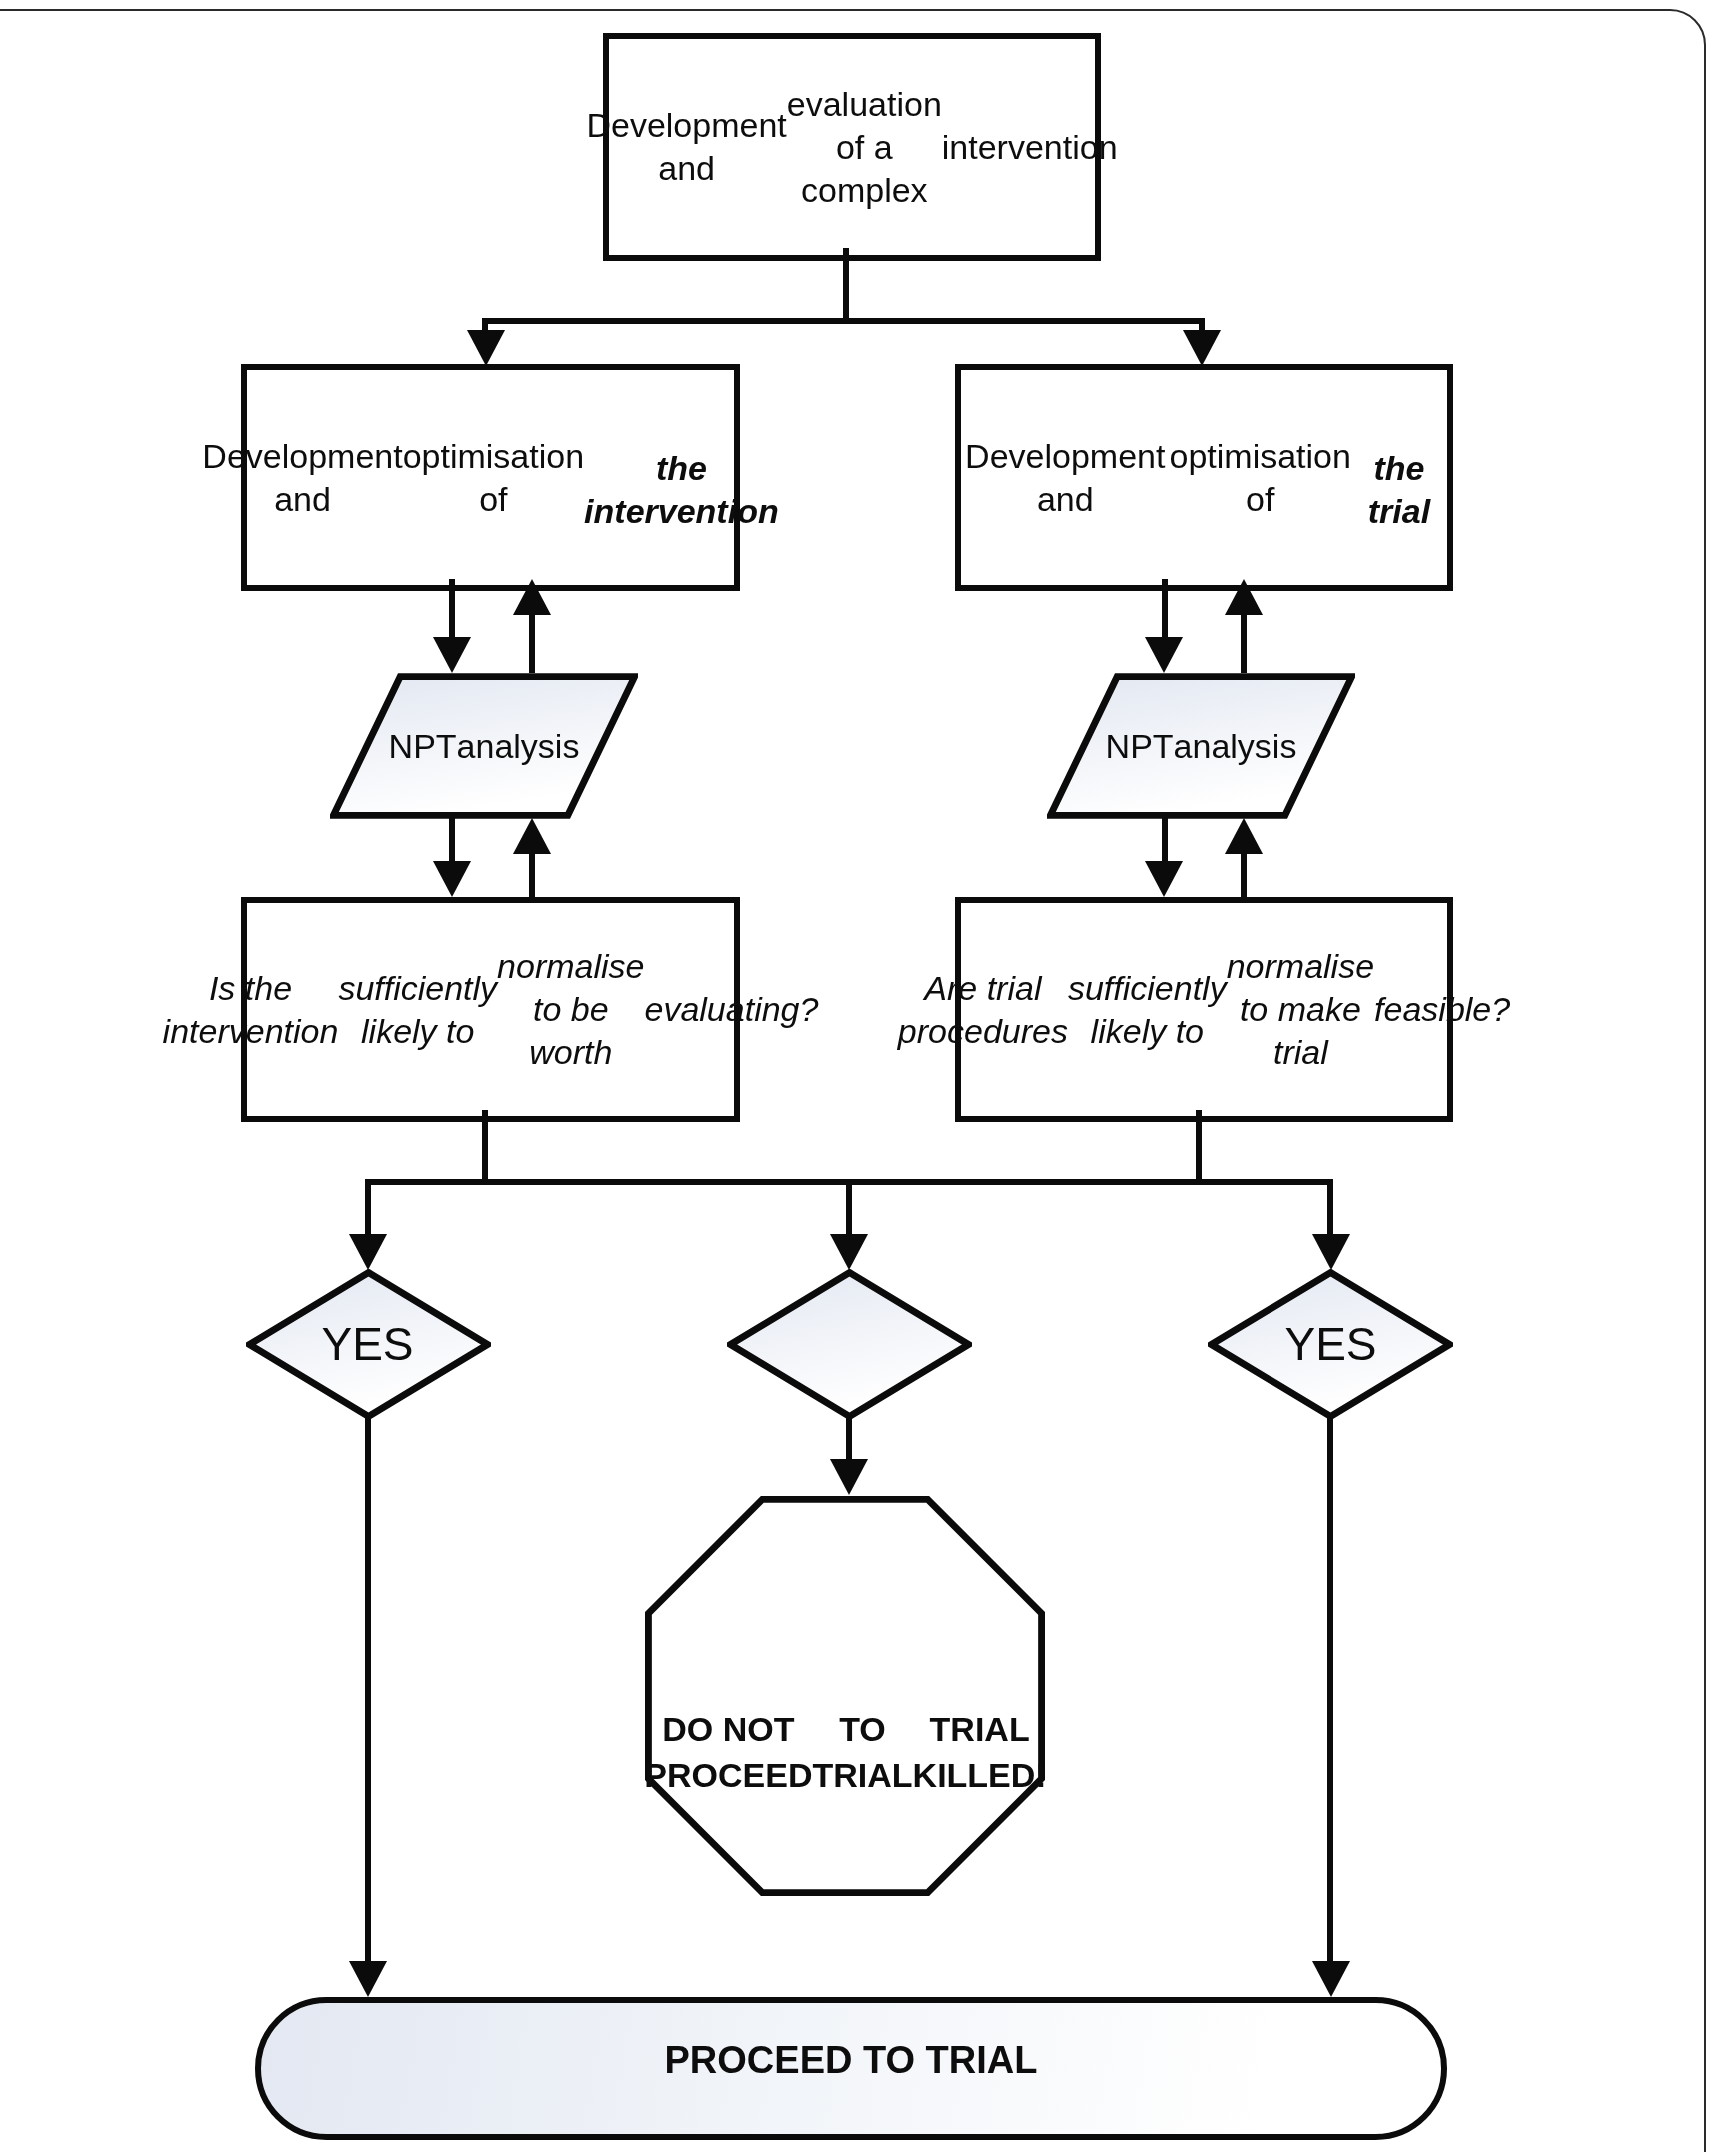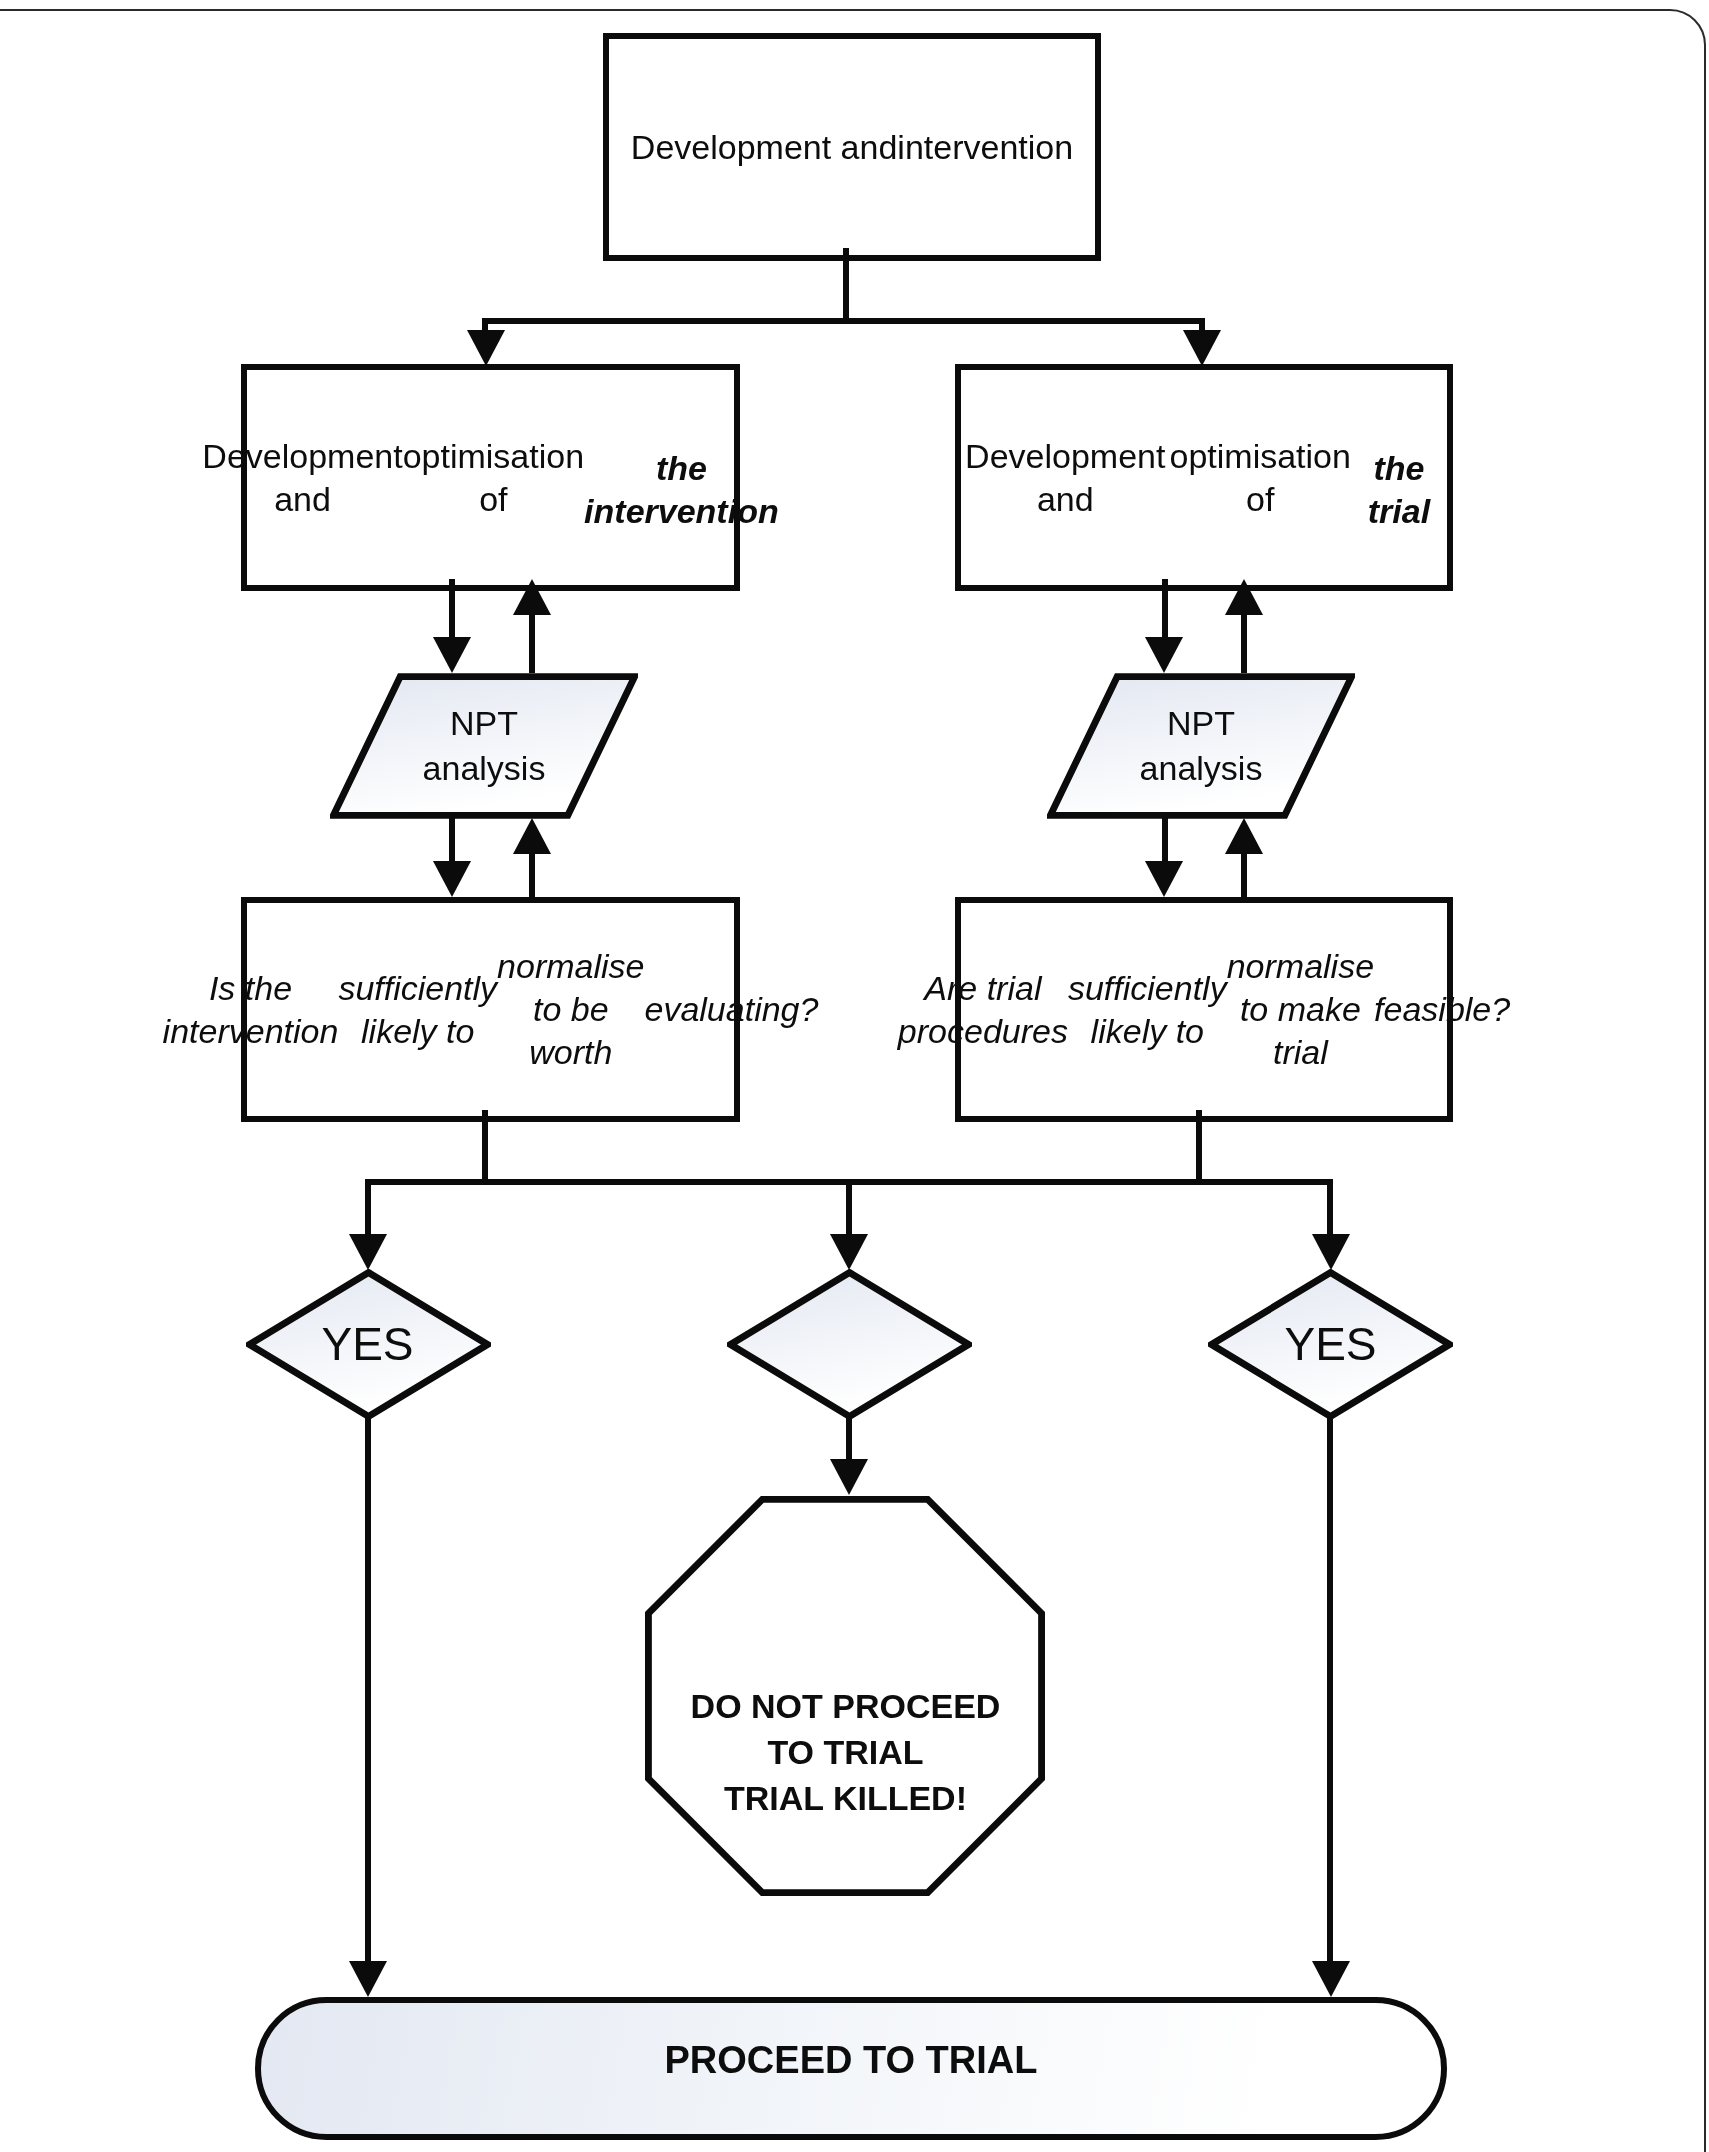--- a/index.html
+++ b/index.html
@@ -14,21 +14,21 @@
   .frame{
     position:absolute;
     left:-39px;top:8.6px;
     width:1741px;height:2226px;
     border:2.6px solid #2b2b2b;
     border-radius:36px;
   }
   
   .txt{
     position:absolute;
-    display:flex;flex-direction:column;
+    display:flex;flex-direction:row;
     align-items:center;justify-content:center;
     text-align:center;
     font-size:34px;line-height:43px;
     color:#0d0d0d;
   }
   .rectnode{
     position:absolute;
     background:#ffffff;
     border:6px solid #0b0b0b;
     display:flex;flex-direction:row;
@@ -68,20 +68,21 @@
     <defs>
       <linearGradient id="shapeGrad" x1="0" y1="0" x2="0.35" y2="1">
         <stop offset="0" stop-color="#e2e7f1"></stop>
         <stop offset="1" stop-color="#ffffff"></stop>
       </linearGradient>
     </defs>
   </svg>
 
   <div class="rectnode" style="left:603px;top:33px;width:486px;height:216px;">
     <div>Development and</div>
+    <div>evaluation of a complex</div>
     <div>intervention</div>
   </div>
 
   <div class="ln" style="left:843px;top:248px;width:6px;height:75px;"></div>
   <div class="ln" style="left:482px;top:318px;width:723px;height:6px;"></div>
   <div class="ln" style="left:482px;top:318px;width:6px;height:17px;"></div>
   <div class="tri down" style="left:467px;top:330px;"></div>
   <div class="ln" style="left:1199px;top:318px;width:6px;height:17px;"></div>
   <div class="tri down" style="left:1183px;top:330px;"></div>
 

